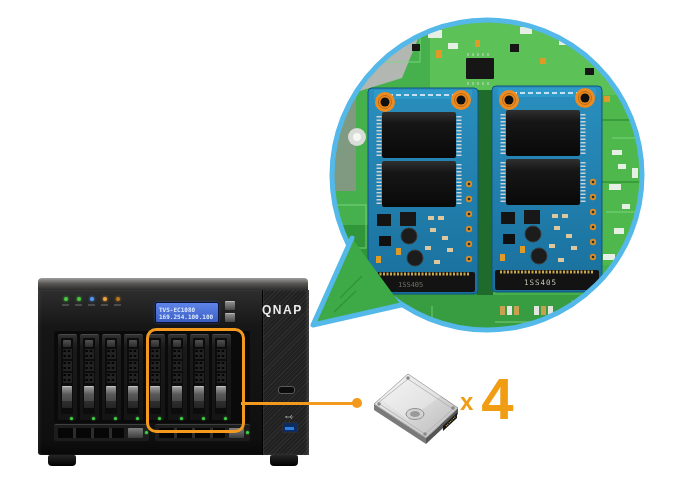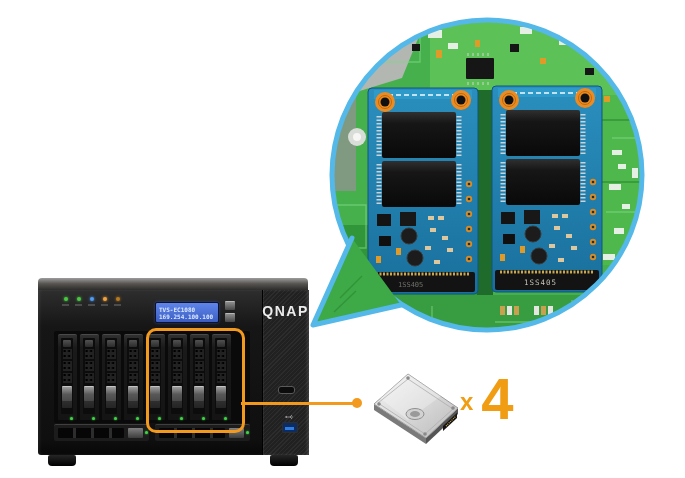--- a/index.html
+++ b/index.html
@@ -11,22 +11,22 @@
   .nas{left:38px;top:278px;width:270px;height:190px;}
   .nas-top{left:0;top:0;width:270px;height:13px;border-radius:4px 4px 0 0;
     background:linear-gradient(180deg,#9d9d9d 0%,#56534f 45%,#262626 100%);}
   .nas-body{left:0;top:12px;width:270px;height:165px;border-radius:0 0 3px 3px;
     background:linear-gradient(180deg,#2e2e2e,#161616 22%,#0f0f0f 90%,#080808);
     box-shadow:inset 2px 0 3px rgba(255,255,255,.07), inset -1px 0 2px rgba(255,255,255,.05);}
   .nas-col{left:224px;top:0;width:46px;height:165px;border-left:1px solid #000;
     background:#212121;
     background-image:repeating-linear-gradient(135deg,rgba(255,255,255,.05) 0 1px,transparent 1px 3px);
     box-shadow:inset -2px 0 3px rgba(255,255,255,.12), inset 1px 0 0 rgba(255,255,255,.05);}
-  .qnap{left:224px;top:13px;width:47px;text-align:center;color:#ececec;
-    font-size:14px;font-weight:bold;letter-spacing:1.5px;}
+  .qnap{left:224px;top:13px;width:47px;color:#ececec;
+    font-size:12px;font-weight:bold;letter-spacing:1.5px;}
   .leds{left:24px;top:7px;display:flex;gap:6px;}
   .led-item{display:flex;flex-direction:column;align-items:center;}
   .led-item .dot{width:4px;height:4px;border-radius:50%;}
   .led-item .lab{width:7px;height:2px;background:#4c4c4c;margin-top:3px;}
   .lcd{left:117px;top:12px;width:64px;height:21px;box-sizing:border-box;padding:3px 3px 2px;
     background:linear-gradient(180deg,#5f85ea,#3c5ec2);border:1px solid #0b1330;border-radius:2px;
     box-shadow:0 0 3px rgba(80,120,255,.45);}
   .lcd div{font:bold 6px "DejaVu Sans Mono",monospace;color:#d9e8ff;line-height:7px;white-space:nowrap;}
   .lcd-btns{left:187px;top:11px;width:10px;}
   .lcd-btn{width:10px;height:8px;margin-bottom:3px;border-radius:1px;border-top:1px solid #b8b8b8;

